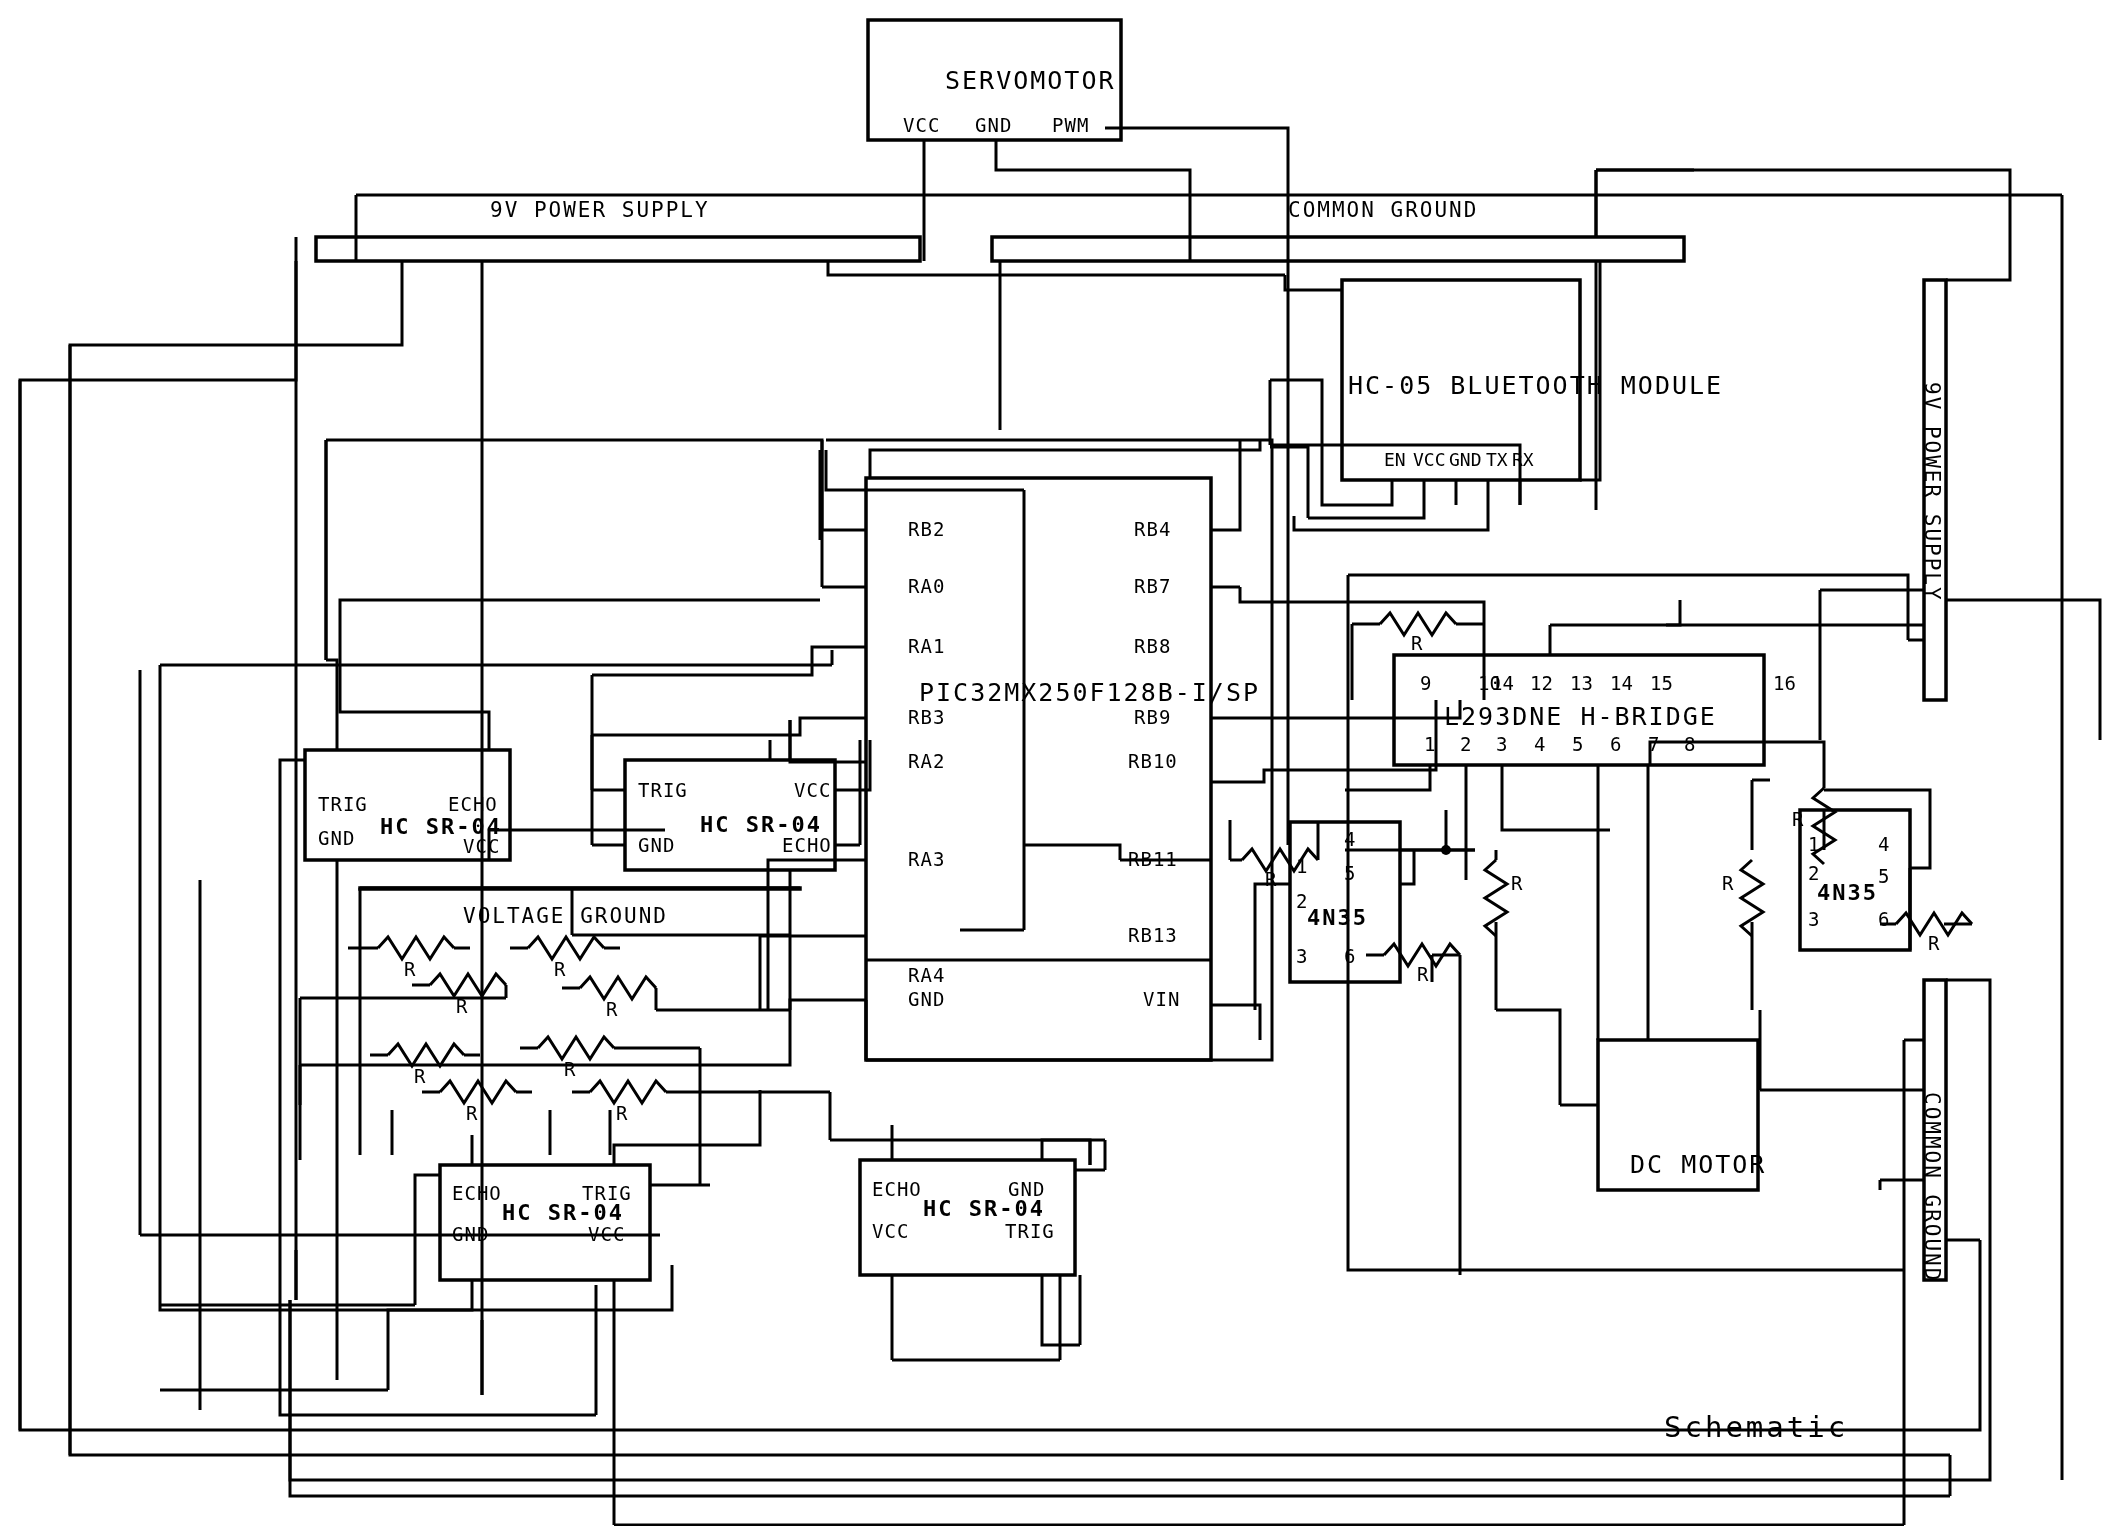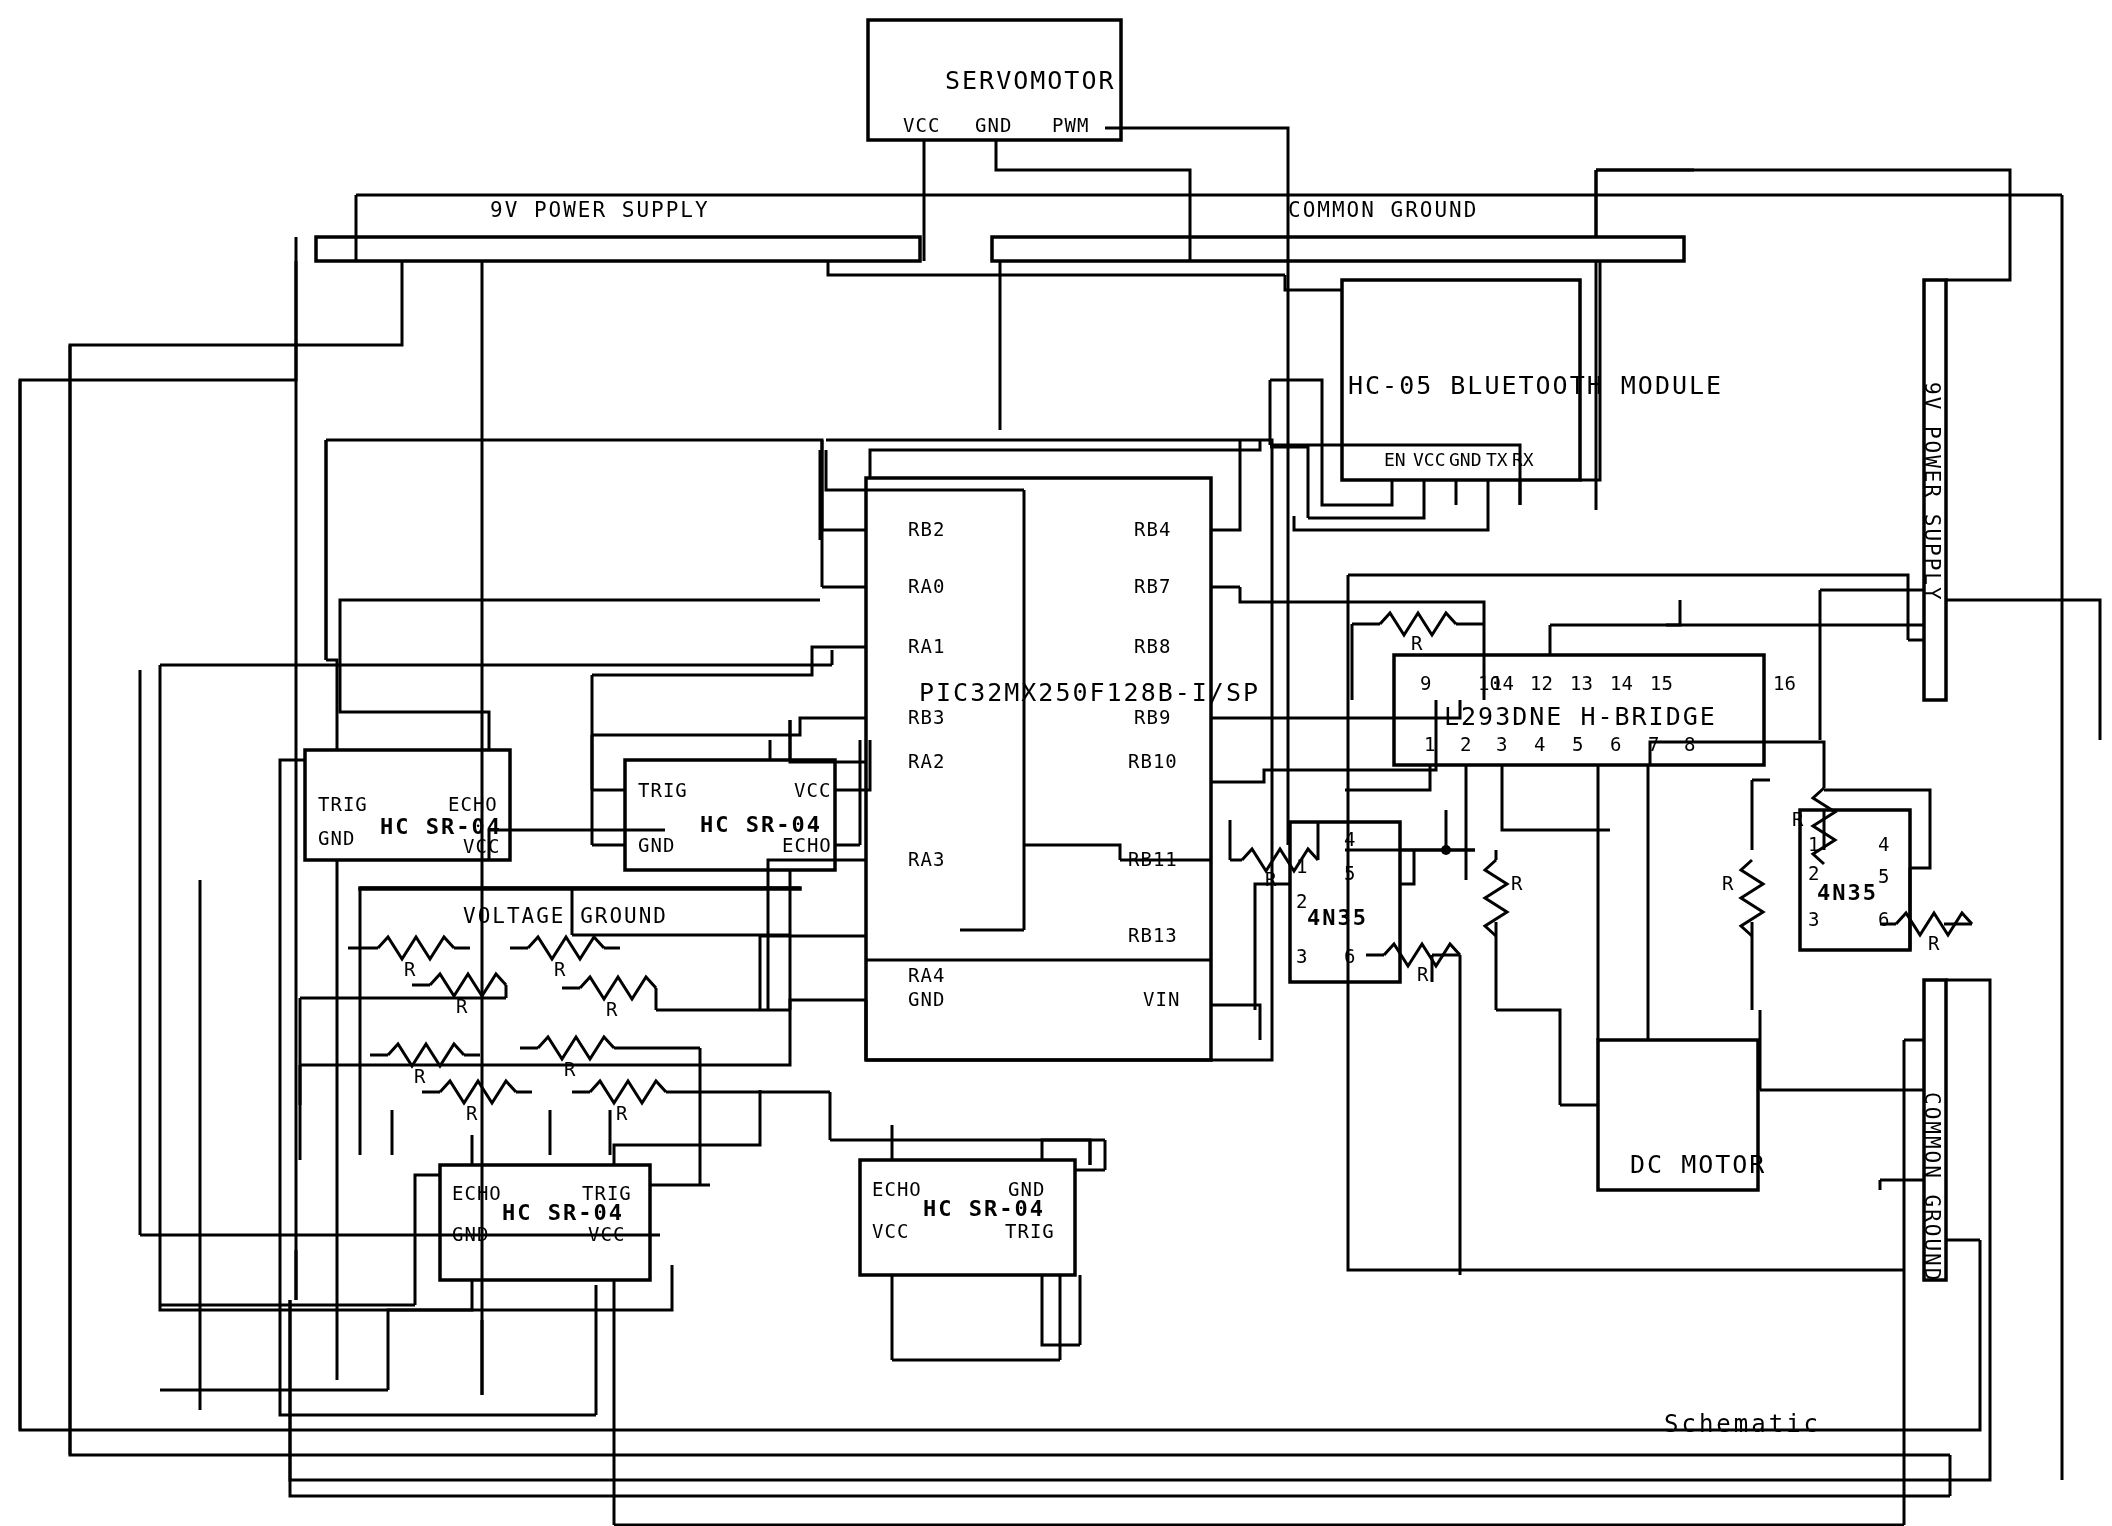--- a/index.html
+++ b/index.html
@@ -16,21 +16,21 @@
   .rail{stroke:#000;stroke-width:3.5;fill:none;}
   .res{stroke:#000;stroke-width:3;fill:none;}
   .lbl{position:absolute;color:#000;white-space:nowrap;font-family:"DejaVu Sans Mono", monospace;}
   .pin{font-size:19px;letter-spacing:1px;}
   .pinsm{font-size:18px;letter-spacing:0px;}
   .rlabel{font-size:19px;}
   .blk{font-size:25px;letter-spacing:2px;}
   .blkb{font-size:22px;letter-spacing:2px;font-weight:bold;}
   .rail-lbl{font-size:21px;letter-spacing:2px;}
   .num{font-size:19px;}
-  .title{font-size:24px;letter-spacing:3px;}
+  .title{font-size:29px;letter-spacing:3px;}
   .vert-cw{transform-origin:0 0;transform:rotate(90deg);}
   .node{fill:#000;}
 </style>
 </head>
 <body>
 
 <div id="root">
 
 <svg id="sheet" viewBox="0 0 2112 1526">
 

